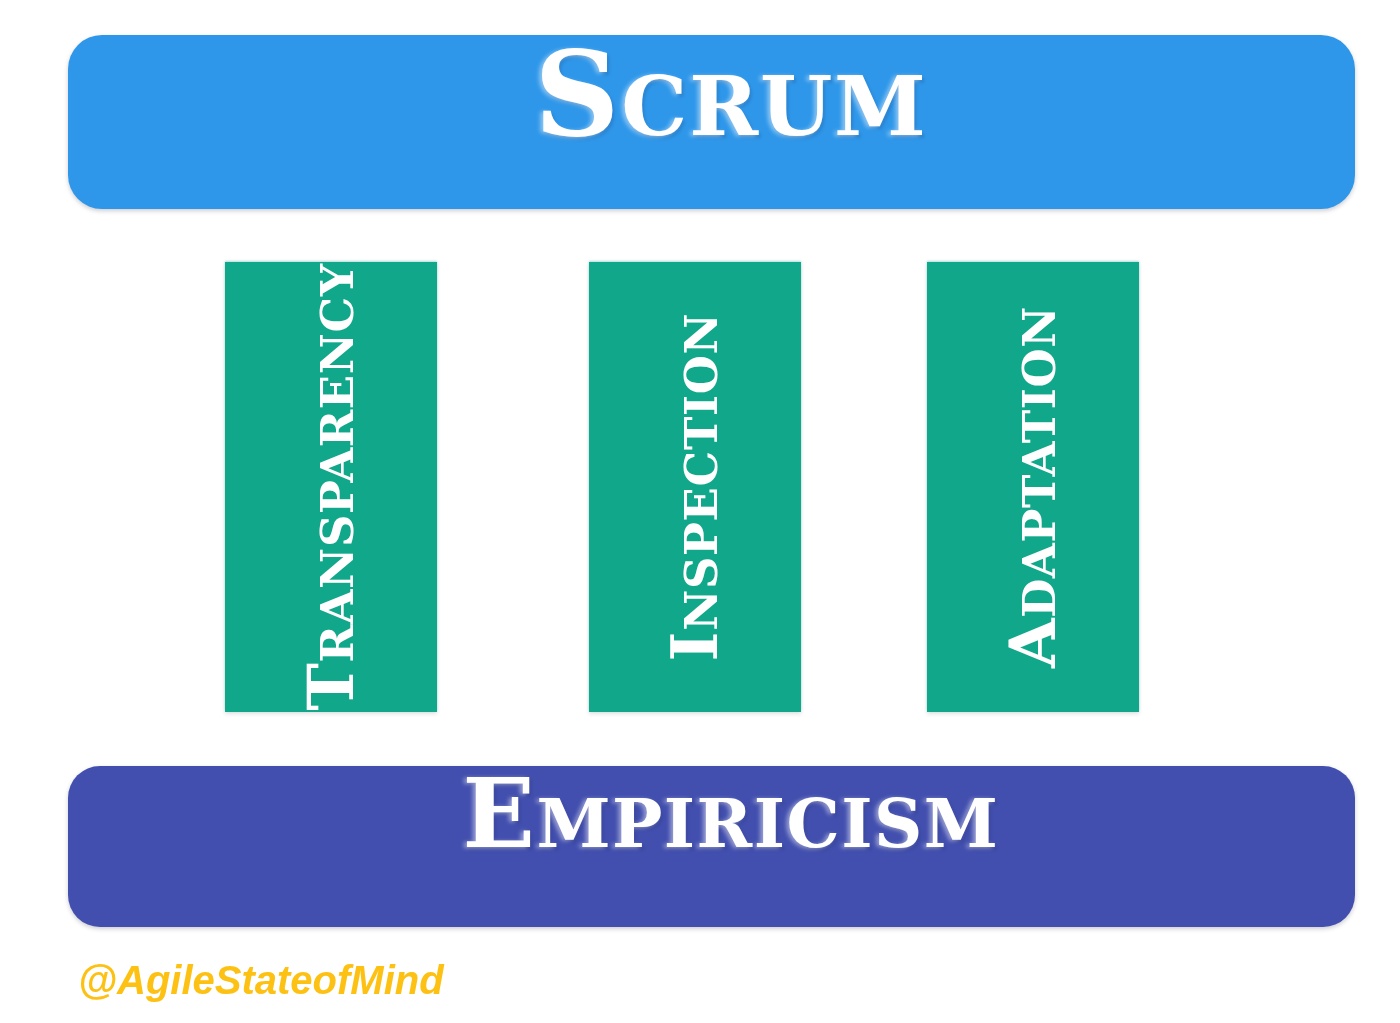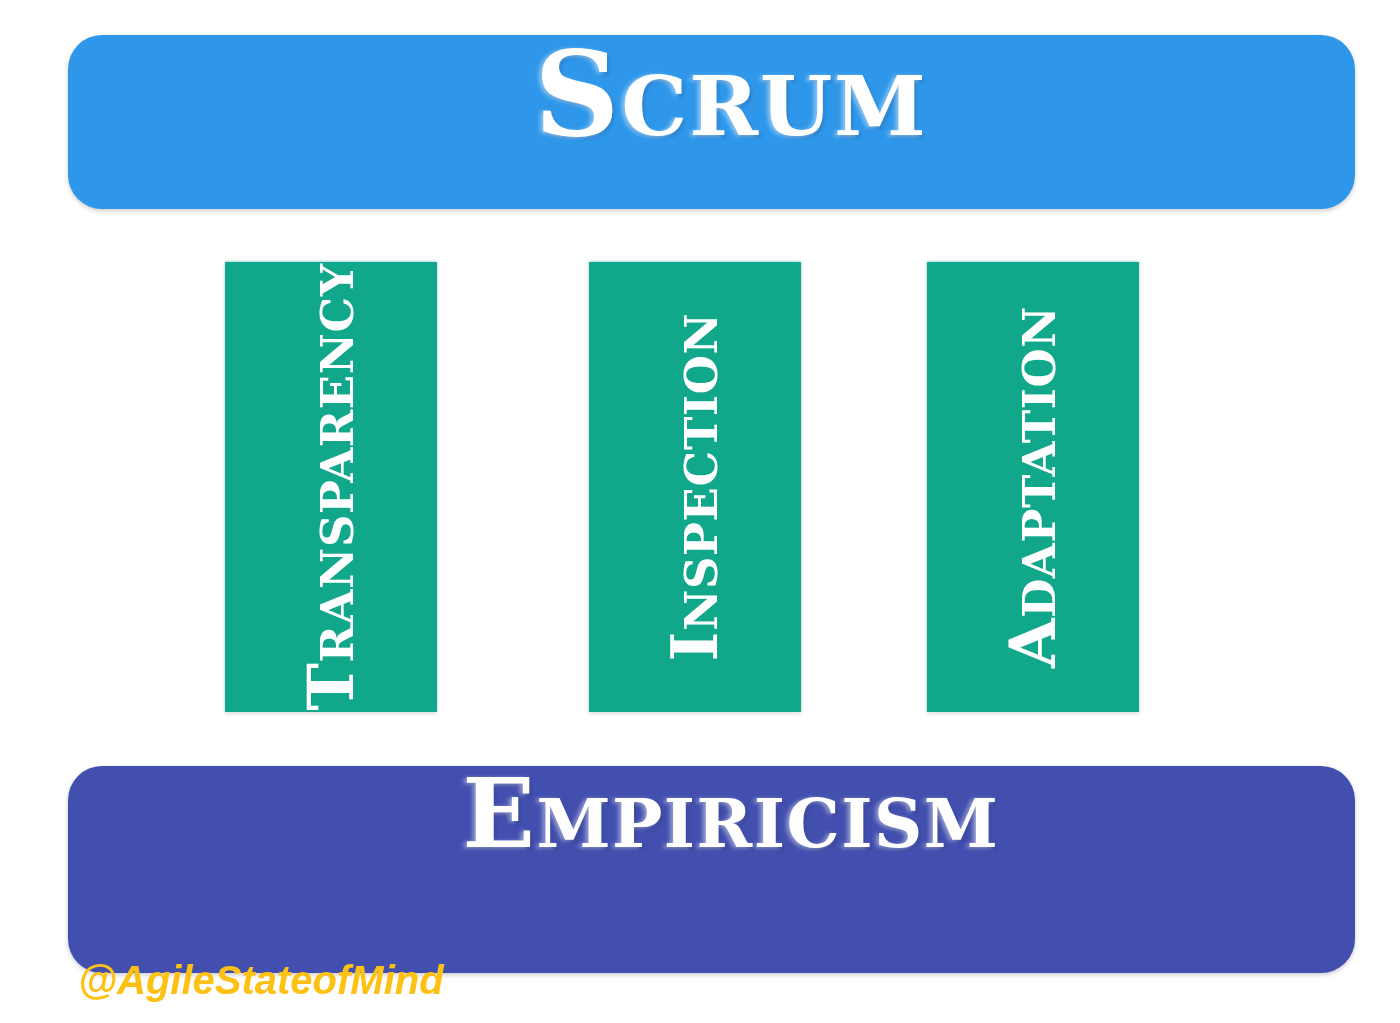--- a/index.html
+++ b/index.html
@@ -28,22 +28,23 @@
     box-shadow: 0 2px 4px rgba(60,60,80,0.25);
     padding-left: 39px;
   }
   .banner-top {
     top: 35px;
     height: 174px;
     background: var(--title-bg, #2e97ea);
   }
   .banner-bottom {
     top: 766px;
-    height: 207px;
+    height: 161px;
     background: var(--foundation-bg, #424fae);
+    border-radius: 32px;
   }
   .banner-text {
     color: var(--text, #ffffff);
     font-weight: bold;
     font-variant: small-caps;
     text-transform: lowercase;
     letter-spacing: 0.015em;
     line-height: 1;
     text-shadow: -3px 1px 4px rgba(255,255,255,0.45), 2px 3px 3px rgba(30,40,90,0.18);
     white-space: nowrap;

